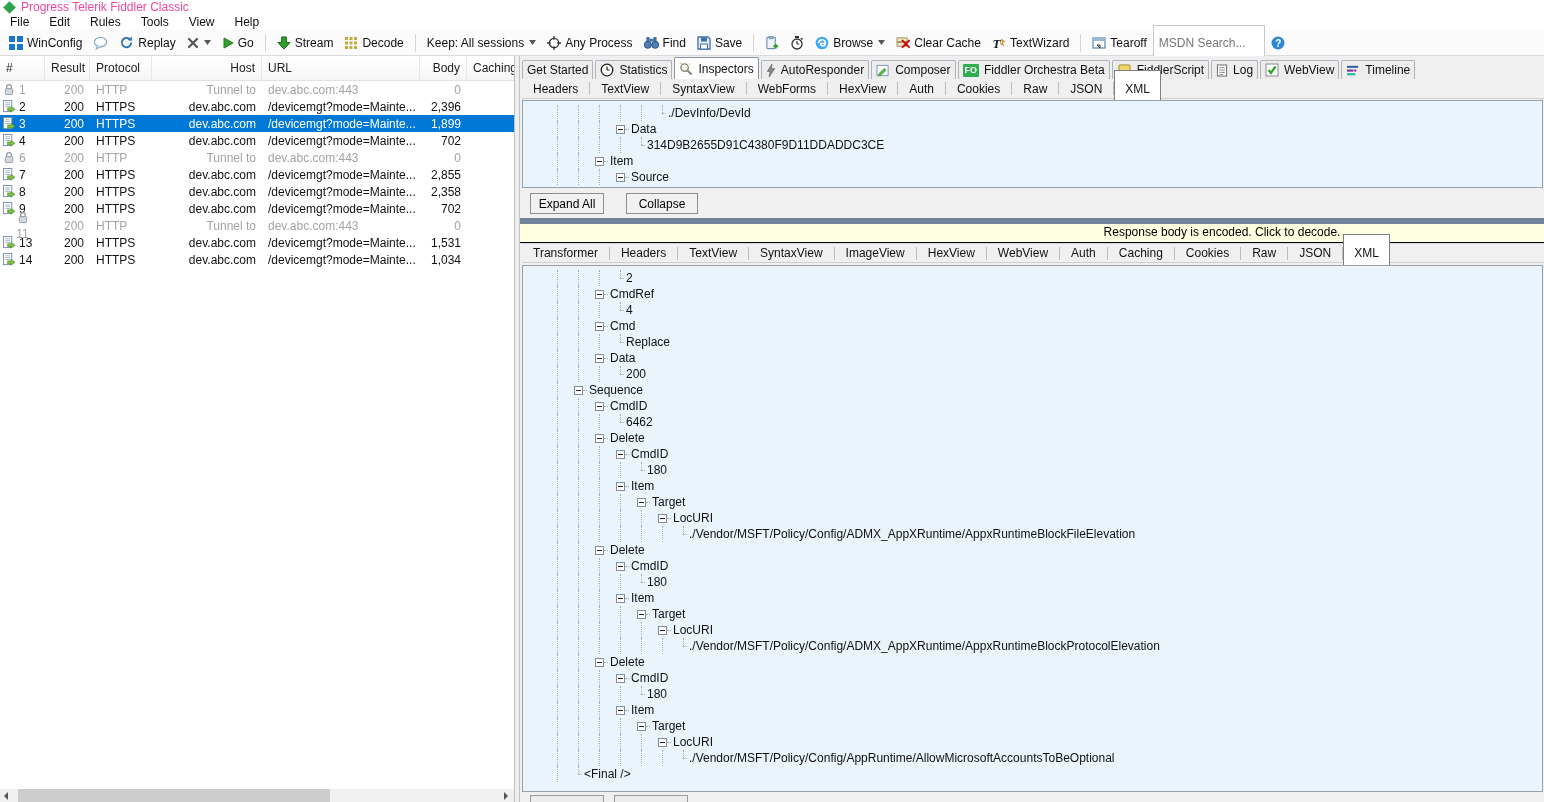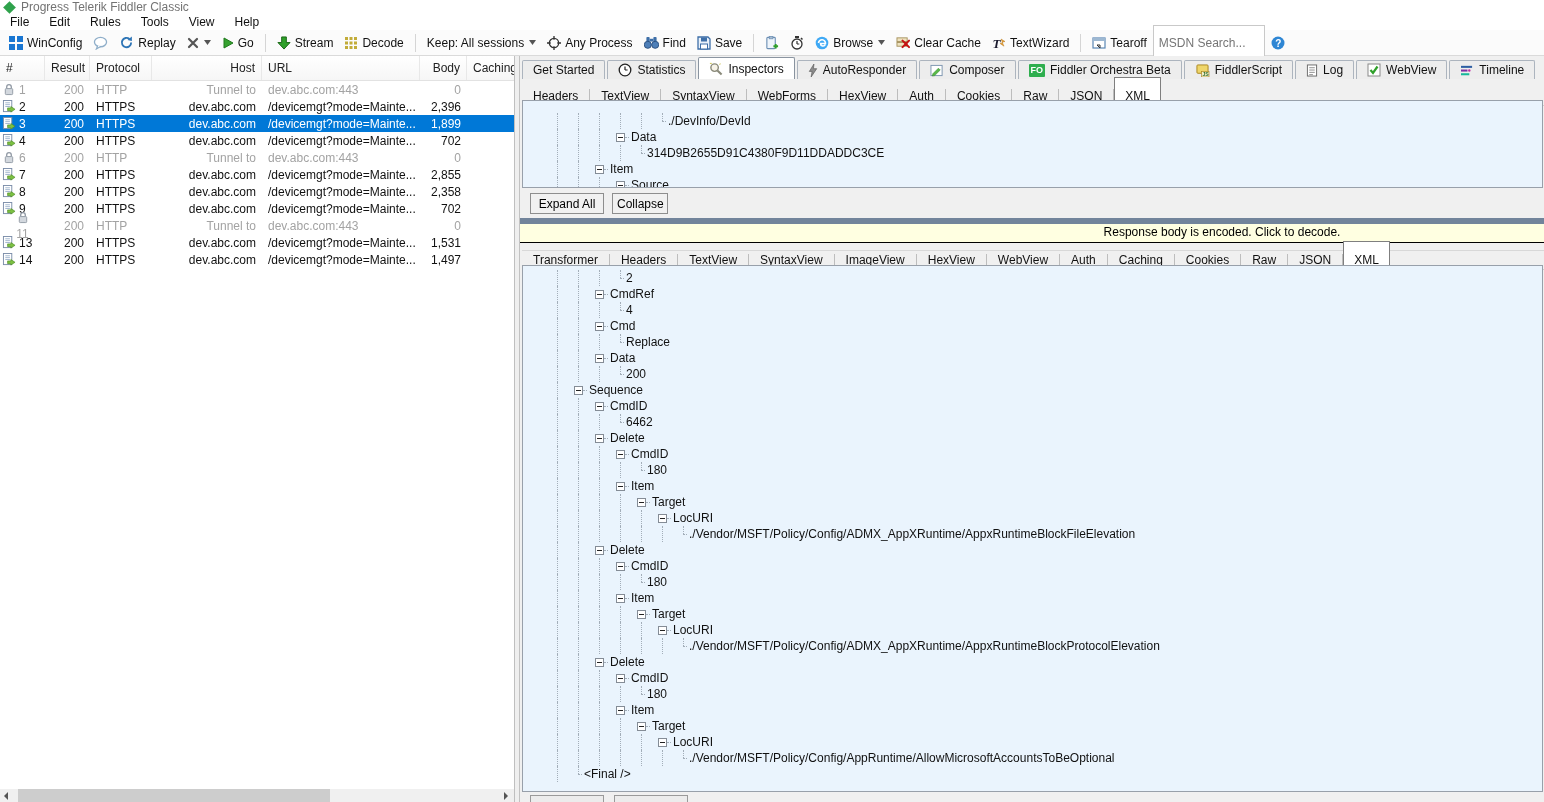--- a/index.html
+++ b/index.html
@@ -3,21 +3,21 @@
 <meta charset="utf-8">
 <style>
   html,body{margin:0;padding:0;}
   body{width:1544px;height:802px;overflow:hidden;position:relative;
        font-family:"Liberation Sans",sans-serif;font-size:12px;color:#111;background:#F0F0F0;}
 
   
   .titlebar{position:absolute;left:0;top:0;width:100%;height:14px;background:#fff;
             display:flex;align-items:flex-end;gap:7px;padding-left:5px;box-sizing:border-box;overflow:hidden;}
   .app-icon{width:9px;height:9px;background:#2FA24C;transform:rotate(45deg);margin-bottom:2px;flex:none;}
-  .title-text{font-size:12px;line-height:13px;color:#737373;white-space:nowrap;}
+  .title-text{font-size:12px;line-height:13px;color:#ec4899;white-space:nowrap;}
 
   .menubar{position:absolute;left:0;top:14px;width:100%;height:16px;background:#fff;
            display:flex;align-items:center;}
   .menu-item{padding:0 10px;line-height:16px;cursor:default;}
 
   .toolbar{position:absolute;left:0;top:30px;width:100%;height:26px;background:#FBFBFB;
            border-bottom:1px solid #DADADA;box-sizing:border-box;display:flex;align-items:center;
            padding-left:4px;gap:1px;}
   .tb-btn{display:flex;align-items:center;gap:4px;padding:3px 5px;border-radius:2px;white-space:nowrap;}
   .tb-icon{display:flex;align-items:center;}
@@ -45,55 +45,55 @@
   .hs-arrow.right{right:6px;border-left-color:#555;border-right:none;}
   .hs-thumb{position:absolute;left:18px;top:0;width:312px;height:13px;background:#CDCDCD;}
 
   .vsplit{position:absolute;left:515px;top:56px;width:5px;height:746px;background:#EFEFEF;
           border-right:1px solid #C2C2C2;box-sizing:border-box;}
 
   
   .rpanel{position:absolute;left:520px;top:56px;width:1024px;height:746px;background:#F0F0F0;overflow:hidden;}
 
   .main-tabs{position:absolute;left:2px;top:1px;right:0;height:22px;display:flex;align-items:flex-end;gap:2px;}
-  .mtab{display:flex;align-items:center;gap:5px;height:19px;padding:0 10px;background:#EDEDED;
+  .mtab{display:flex;align-items:center;gap:5px;height:19px;padding:0 4px;background:#EDEDED;
         border:1px solid #ACB4BE;border-bottom:none;border-radius:2px 2px 0 0;white-space:nowrap;box-sizing:border-box;}
   .mtab.selected{background:#fff;height:22px;border-color:#8A94A0;}
   .mtab-icon{display:flex;}
   .fo-badge{display:inline-block;background:#2EAE4E;color:#fff;font-weight:bold;font-size:9px;
             line-height:13px;padding:0 2px;border-radius:1px;}
 
   .subtabs{position:absolute;left:2px;right:0;height:20px;background:#F0F0F0;display:flex;align-items:center;
-           border-bottom:1px solid #CFCFCF;box-sizing:border-box;margin-top:7px;}
+           border-bottom:1px solid #CFCFCF;box-sizing:border-box;}
   .subtabs.req{top:23px;}
   .subtabs.resp{top:187px;border-top:1px solid #D8D8D8;}
   .stab{padding:2px 11px;white-space:nowrap;}
   .stab.selected{background:#fff;border:1px solid #7F7F7F;padding:11px 10px;}
   .stab-div{width:1px;height:13px;background:#BDBDBD;flex:none;}
 
   .tree{background:#EAF4FD;border:1px solid #98A0AA;box-sizing:border-box;overflow:hidden;}
-  .req-tree{position:absolute;left:2px;right:1px;top:44px;height:88px;padding-top:12px;}
+  .req-tree{position:absolute;left:2px;right:1px;top:44px;height:88px;padding-top:4px;}
   .resp-tree{position:absolute;left:2px;right:1px;top:209px;height:527px;padding-top:4px;}
 
   .tree-row{display:flex;align-items:center;height:16px;padding-left:34px;white-space:nowrap;}
   .guide{width:20px;align-self:stretch;border-left:1px dotted #A3AEB9;flex:none;}
   .tbox{width:9px;height:9px;box-sizing:border-box;background:#fff;border:1px solid #848C96;
         margin-left:-4px;position:relative;flex:none;}
   .tbox::after{content:"";position:absolute;left:1px;right:1px;top:3px;height:1px;background:#222;}
   .tstub{width:4px;border-top:1px dotted #A3AEB9;flex:none;}
   .leafstub{width:4px;height:16px;position:relative;flex:none;}
   .leafstub::before{content:"";position:absolute;left:0;top:0;height:8px;border-left:1px dotted #A3AEB9;}
   .leafstub::after{content:"";position:absolute;left:0;top:8px;width:4px;border-top:1px dotted #A3AEB9;}
   .tlabel{margin-left:2px;}
 
   .btn-row{position:absolute;left:2px;right:0;top:132px;height:30px;background:#F0F0F0;}
   .wbtn{position:absolute;top:5px;height:21px;background:#F1F1F1;border:1px solid #8E8E8E;
         font-family:"Liberation Sans",sans-serif;font-size:12px;padding:0 4px;}
   .wbtn.expand{left:8px;width:74px;}
-  .wbtn.collapse{left:90px;width:56px;}
+  .wbtn.collapse{left:104px;width:72px;}
 
   .hsplit{position:absolute;left:0;right:0;top:162px;height:6px;background:#72849B;}
 
   .notice{position:absolute;left:0;right:0;top:168px;height:19px;background:#FFFFE1;
           border-bottom:1px solid #000;box-sizing:border-box;line-height:17px;
           text-align:center;padding-left:380px;color:#000;cursor:pointer;}
 
   .pbtn{position:absolute;top:739px;height:20px;width:74px;background:#ECECEC;border:1px solid #9A9A9A;box-sizing:border-box;}
   .pbtn.b1{left:10px;}
   .pbtn.b2{left:94px;}
@@ -502,21 +502,21 @@
               <path d="M3.5 3 h5 M3.5 5 h5 M3.5 7 h5" stroke="#9FB3CC"></path>
               <path d="M6 8.5 h3.5 V7 L14 10 l-4.5 3 v-1.5 H6 z" fill="#7CC142" stroke="#4E8B24" stroke-width="0.7"></path>
             </svg>
           </span>
           <span>14</span>
         </div>
         <div class="scell" style="width: 45px; text-align: right;">200</div>
         <div class="scell" style="width: 62px; text-align: left;">HTTPS</div>
         <div class="scell" style="width: 110px; text-align: right;">dev.abc.com</div>
         <div class="scell" style="width: 158px; text-align: left;">/devicemgt?mode=Mainte...</div>
-        <div class="scell" style="width: 47px; text-align: right;">1,497</div>
+        <div class="scell" style="width: 47px; text-align: right;">1,034</div>
         <div class="scell" style="width: 48px; text-align: left;"></div>
       </div>
     </div>
   <div class="hscroll">
     <span class="hs-arrow left"></span>
     <span class="hs-thumb"></span>
     <span class="hs-arrow right"></span>
   </div>
 </div>
 

